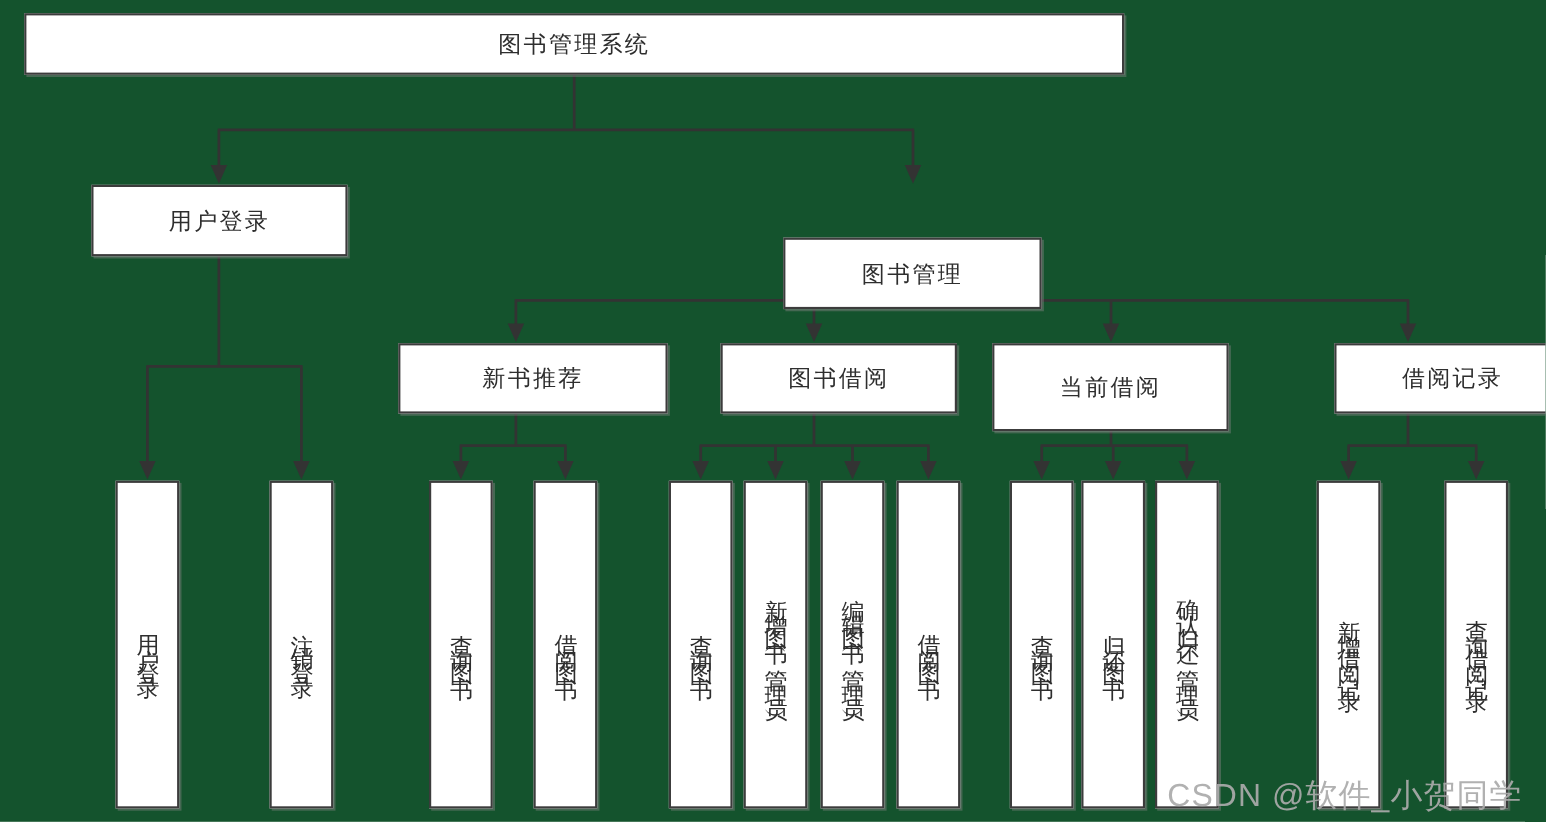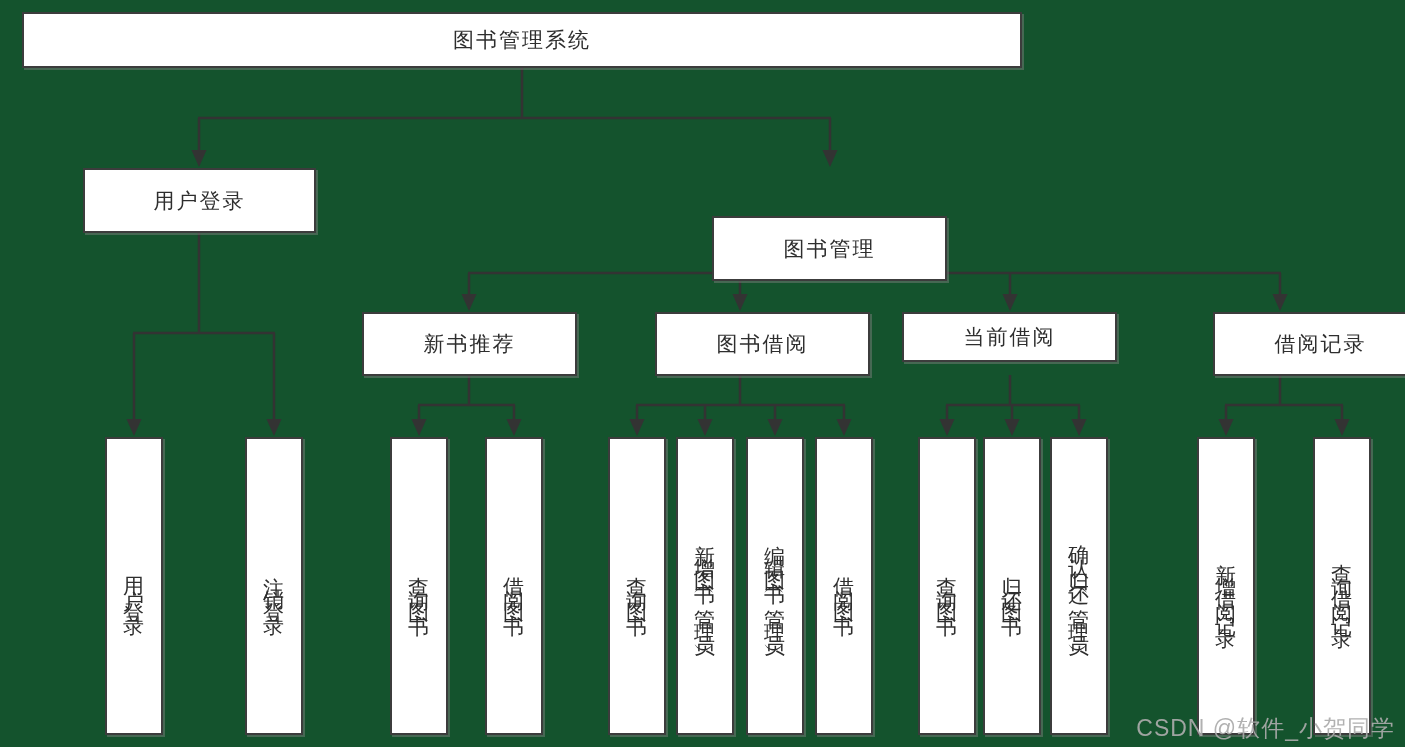--- a/index.html
+++ b/index.html
@@ -42,23 +42,23 @@
     writing-mode: vertical-rl;
     text-orientation: mixed;
     font-size: 21px;
     letter-spacing: 13px;
     line-height: 1;
     color: #2e2e2e;
     white-space: nowrap;
   }
   .watermark {
     position: absolute;
-    right: 10px;
+    right: 21px;
     bottom: 3px;
-    font-size: 23px;
+    font-size: 29px;
     color: #ababab;
     opacity: 0.92;
     z-index: 5;
     letter-spacing: 1px;
     white-space: nowrap;
   }
 </style>
 </head>
 <body>
 
@@ -108,27 +108,27 @@
     <span class="hlbl">图书管理系统</span>
   </div>
 
   <div class="node" style="left:83px;top:168px;width:233px;height:65px;">
     <span class="hlbl">用户登录</span>
   </div>
   <div class="node" style="left:712px;top:168px;width:235px;height:65px;margin-top:48px;">
     <span class="hlbl">图书管理</span>
   </div>
 
-  <div class="node" style="left:362px;top:312px;width:215px;height:64px;">
+  <div class="node" style="left:362px;top:312px;width:245px;height:64px;">
     <span class="hlbl">新书推荐</span>
   </div>
   <div class="node" style="left:655px;top:312px;width:215px;height:64px;">
     <span class="hlbl">图书借阅</span>
   </div>
-  <div class="node" style="left:902px;top:312px;width:215px;height:50px;">
+  <div class="node" style="left:902px;top:312px;width:215px;height:80px;">
     <span class="hlbl">当前借阅</span>
   </div>
   <div class="node" style="left:1213px;top:312px;width:215px;height:64px;">
     <span class="hlbl">借阅记录</span>
   </div>
 
   <div class="node" style="left:105px;top:437px;width:58px;height:298px;">
     <span class="vlbl">用户登录</span>
   </div>
   <div class="node" style="left:245px;top:437px;width:58px;height:298px;">

